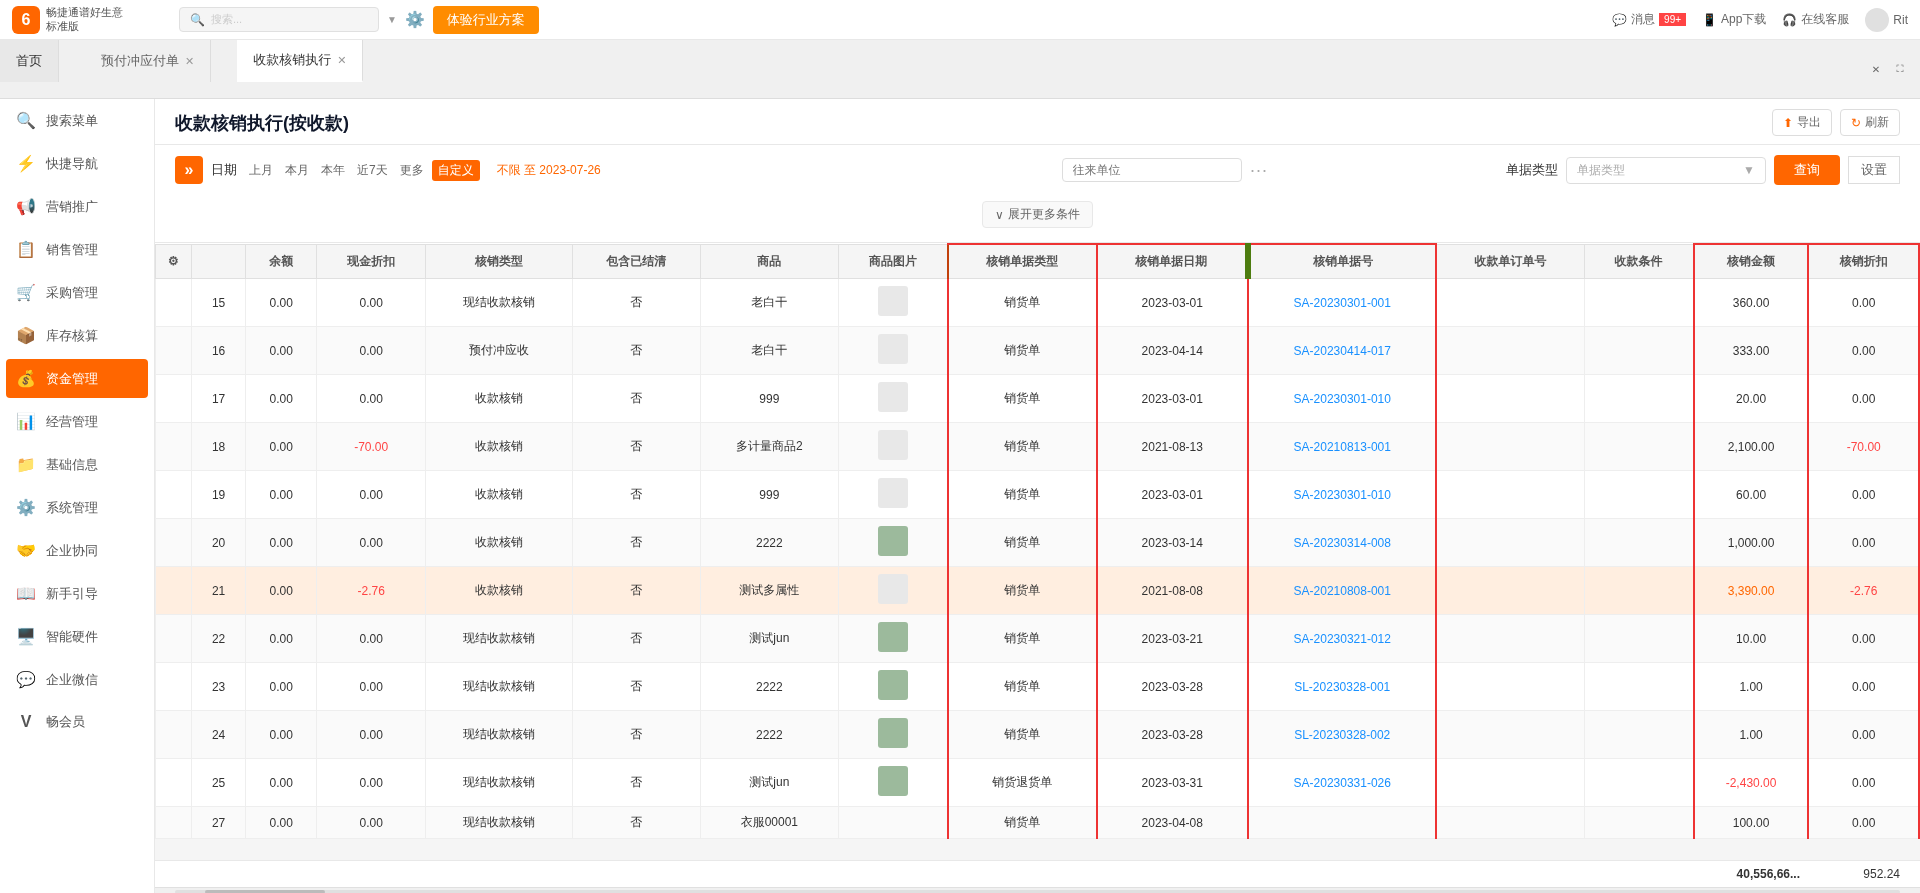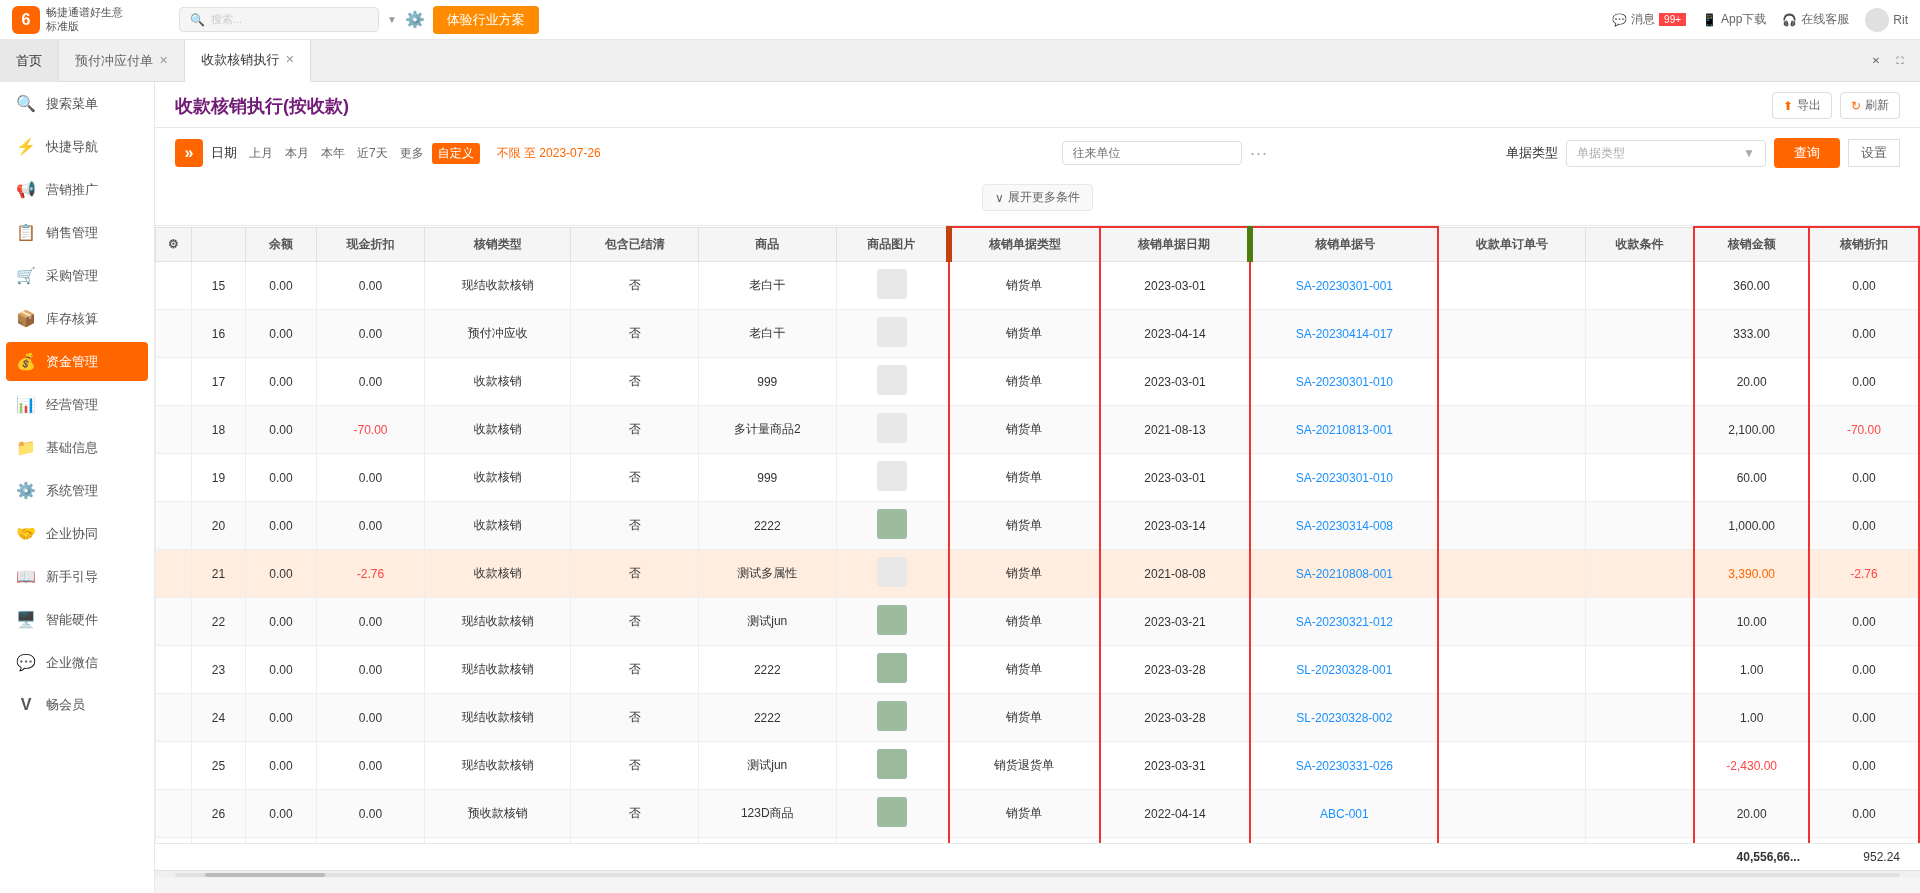--- a/index.html
+++ b/index.html
@@ -15,21 +15,21 @@
     .dropdown-arrow { color: #999; font-size: 10px; }
     .gear-btn { color: #999; cursor: pointer; font-size: 16px; }
     .orange-btn { background: #ff8c00; color: white; border: none; border-radius: 4px; padding: 5px 14px; cursor: pointer; font-size: 13px; }
     .top-right { display: flex; align-items: center; gap: 16px; font-size: 12px; color: #666; }
     .badge-red { background: #ff4444; color: white; border-radius: 0; padding: 1px 5px; font-size: 10px; }
     .top-right-item { display: flex; align-items: center; gap: 4px; cursor: pointer; }
     .user-avatar { width: 24px; height: 24px; background: #e0e0e0; border-radius: 50%; }
     .username { font-size: 12px; color: #666; }
     
     
-    .nav-tabs { height: 42px; background: #f0f0f0; display: flex; align-items: center; padding: 0; border-bottom: 1px solid #ddd; }
+    .nav-tabs { height: 59px; background: #f0f0f0; display: flex; padding: 0; border-bottom: 1px solid #ddd; gap: 26px; }
     .nav-tab { padding: 0 16px; height: 42px; display: flex; align-items: center; cursor: pointer; font-size: 13px; color: #666; gap: 6px; border-right: 1px solid #ddd; position: relative; }
     .nav-tab.home { background: #e8e8e8; color: #333; font-weight: 500; }
     .nav-tab.active { background: #fff; color: #333; font-weight: 500; border-bottom: 2px solid #fff; }
     .nav-tab .close-icon { font-size: 11px; color: #999; cursor: pointer; }
     .nav-spacer { flex: 1; }
     .window-controls { display: flex; align-items: center; gap: 8px; padding-right: 12px; }
     .win-btn { width: 16px; height: 16px; border-radius: 50%; display: flex; align-items: center; justify-content: center; font-size: 10px; cursor: pointer; color: #666; }
     
     
     .content { display: flex; height: calc(893px - 40px - 42px); }
@@ -38,21 +38,21 @@
     .sidebar { width: 155px; background: #fff; border-right: 1px solid #e8e8e8; display: flex; flex-direction: column; overflow-y: auto; }
     .sidebar-item { display: flex; align-items: center; gap: 10px; padding: 12px 16px; cursor: pointer; font-size: 13px; color: #555; }
     .sidebar-item.active { background: #ff6600; color: white; border-radius: 4px; margin: 2px 6px; padding: 10px 10px; }
     .sidebar-item .s-icon { font-size: 16px; width: 20px; text-align: center; }
     
     
     .main { flex: 1; overflow: hidden; display: flex; flex-direction: column; }
     
     
     .page-header { padding: 10px 20px 8px; display: flex; align-items: center; justify-content: space-between; background: #fff; border-bottom: 1px solid #e8e8e8; }
-    .page-title { font-size: 18px; font-weight: bold; color: #701a75; }
+    .page-title { font-size: 18px; font-weight: bold; color: #0f172a; }
     .header-actions { display: flex; gap: 8px; }
     .header-btn { display: flex; align-items: center; gap: 4px; padding: 4px 10px; border: 1px solid #ddd; border-radius: 4px; cursor: pointer; font-size: 12px; color: #666; background: #fff; }
     .header-btn .icon { color: #ff6600; }
     
     
     .filter-bar { padding: 10px 20px; background: #fff; border-bottom: 1px solid #e8e8e8; display: flex; align-items: center; gap: 12px; flex-wrap: wrap; }
     .filter-row { display: flex; align-items: center; gap: 8px; width: 100%; }
     .expand-btn { width: 28px; height: 28px; background: #ff6600; color: white; border: none; border-radius: 4px; cursor: pointer; display: flex; align-items: center; justify-content: center; font-size: 16px; font-weight: bold; }
     .filter-label { font-size: 13px; color: #333; white-space: nowrap; }
     .filter-date-group { display: flex; align-items: center; gap: 4px; }
@@ -267,21 +267,21 @@
         <thead>
           <tr>
             <th class="settings-col">⚙</th>
             <th></th>
             <th>余额</th>
             <th>现金折扣</th>
             <th>核销类型</th>
             <th>包含已结清</th>
             <th>商品</th>
             <th>商品图片</th>
-            <th style="border-left:6px solid #c2410c;border-right:2px solid #e33;border-top:2px solid #e33;">核销单据类型</th>
+            <th style="border-left:2px solid #c2410c;border-right:2px solid #e33;border-top:2px solid #e33;">核销单据类型</th>
             <th style="border-left:2px solid #e33;border-right:6px solid #4d7c0f;border-top:2px solid #e33;">核销单据日期</th>
             <th style="border-left:2px solid #e33;border-right:2px solid #e33;border-top:2px solid #e33;">核销单据号</th>
             <th>收款单订单号</th>
             <th>收款条件</th>
             <th style="border-left:2px solid #e33;border-right:2px solid #e33;border-top:2px solid #e33;">核销金额</th>
             <th style="border-left:2px solid #e33;border-right:2px solid #e33;border-top:2px solid #e33;">核销折扣</th>
           </tr>
         </thead>
         <tbody id="table-body">
         <tr>
@@ -466,37 +466,20 @@
       <td style="border-left:2px solid #e33;border-right:2px solid #e33;">销货退货单</td>
       <td style="border-left:2px solid #e33;border-right:2px solid #e33;">2023-03-31</td>
       <td style="border-left:2px solid #e33;border-right:2px solid #e33;"><a class="link-cell">SA-20230331-026</a></td>
       <td></td>
       <td></td>
       <td style="border-left:2px solid #e33;border-right:2px solid #e33;color:#ff4444;">-2,430.00</td>
       <td style="border-left:2px solid #e33;border-right:2px solid #e33;">0.00</td>
     </tr>
             <tr>
       <td></td>
-      <td>26</td>
-      <td>0.00</td>
-      <td style="">0.00</td>
-      <td>预收款核销</td>
-      <td>否</td>
-      <td>123D商品</td>
-      <td><div class="img-placeholder has-img" style="background:#9cba9c;"></div></td>
-      <td style="border-left:2px solid #e33;border-right:2px solid #e33;">销货单</td>
-      <td style="border-left:2px solid #e33;border-right:2px solid #e33;">2022-04-14</td>
-      <td style="border-left:2px solid #e33;border-right:2px solid #e33;"><a class="link-cell">ABC-001</a></td>
-      <td></td>
-      <td></td>
-      <td style="border-left:2px solid #e33;border-right:2px solid #e33;">20.00</td>
-      <td style="border-left:2px solid #e33;border-right:2px solid #e33;">0.00</td>
-    </tr>
-            <tr>
-      <td></td>
       <td>27</td>
       <td>0.00</td>
       <td style="">0.00</td>
       <td>现结收款核销</td>
       <td>否</td>
       <td>衣服00001</td>
       <td></td>
       <td style="border-left:2px solid #e33;border-right:2px solid #e33;">销货单</td>
       <td style="border-left:2px solid #e33;border-right:2px solid #e33;">2023-04-08</td>
       <td style="border-left:2px solid #e33;border-right:2px solid #e33;"></td>

